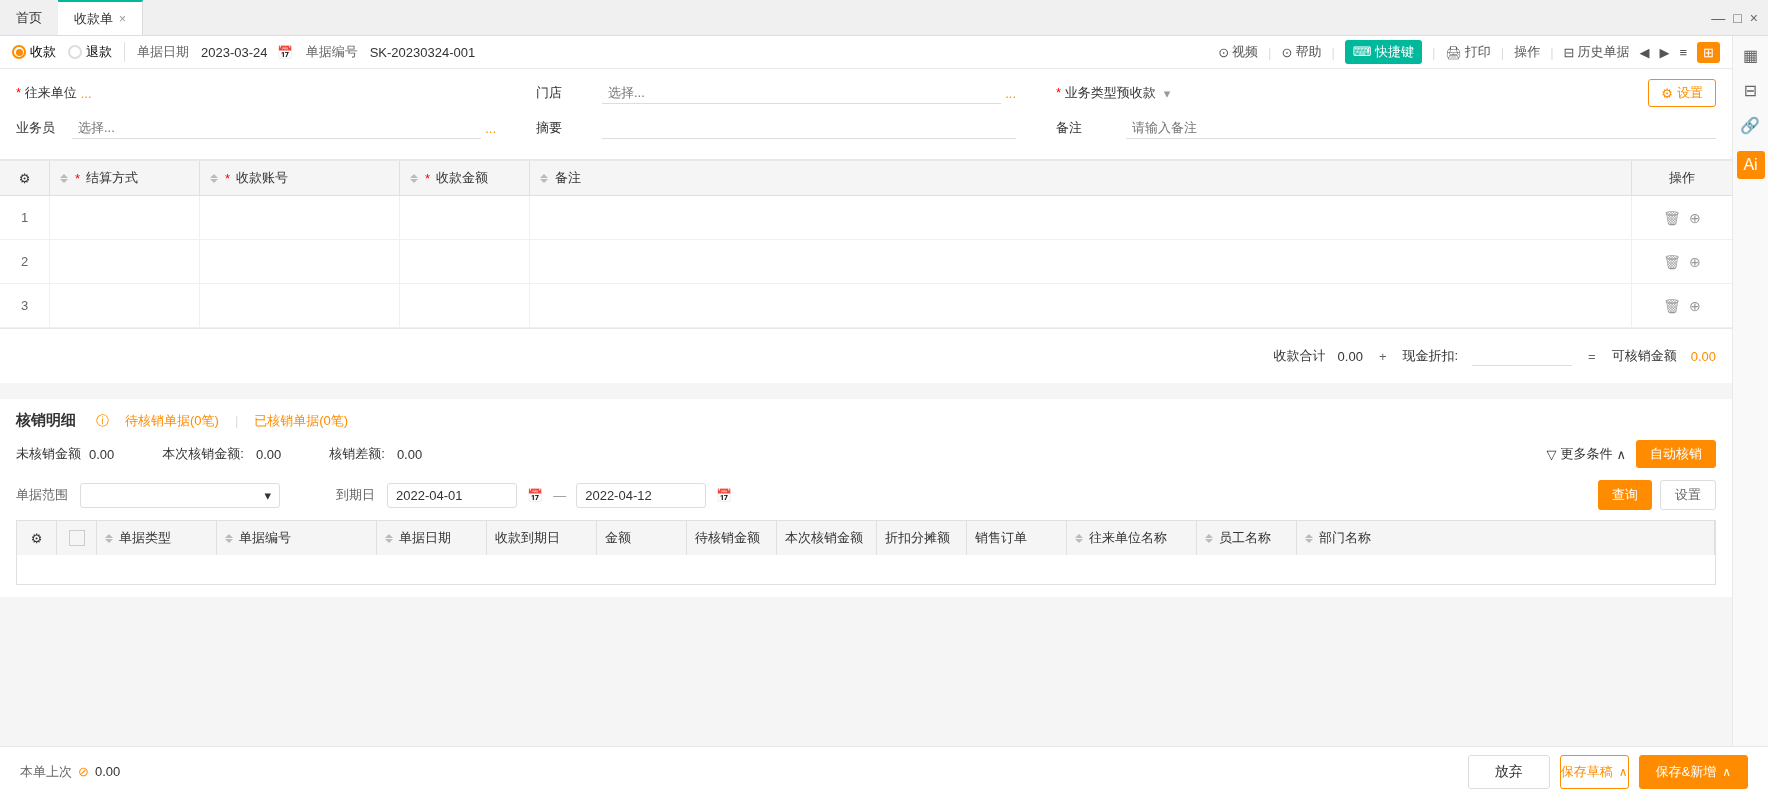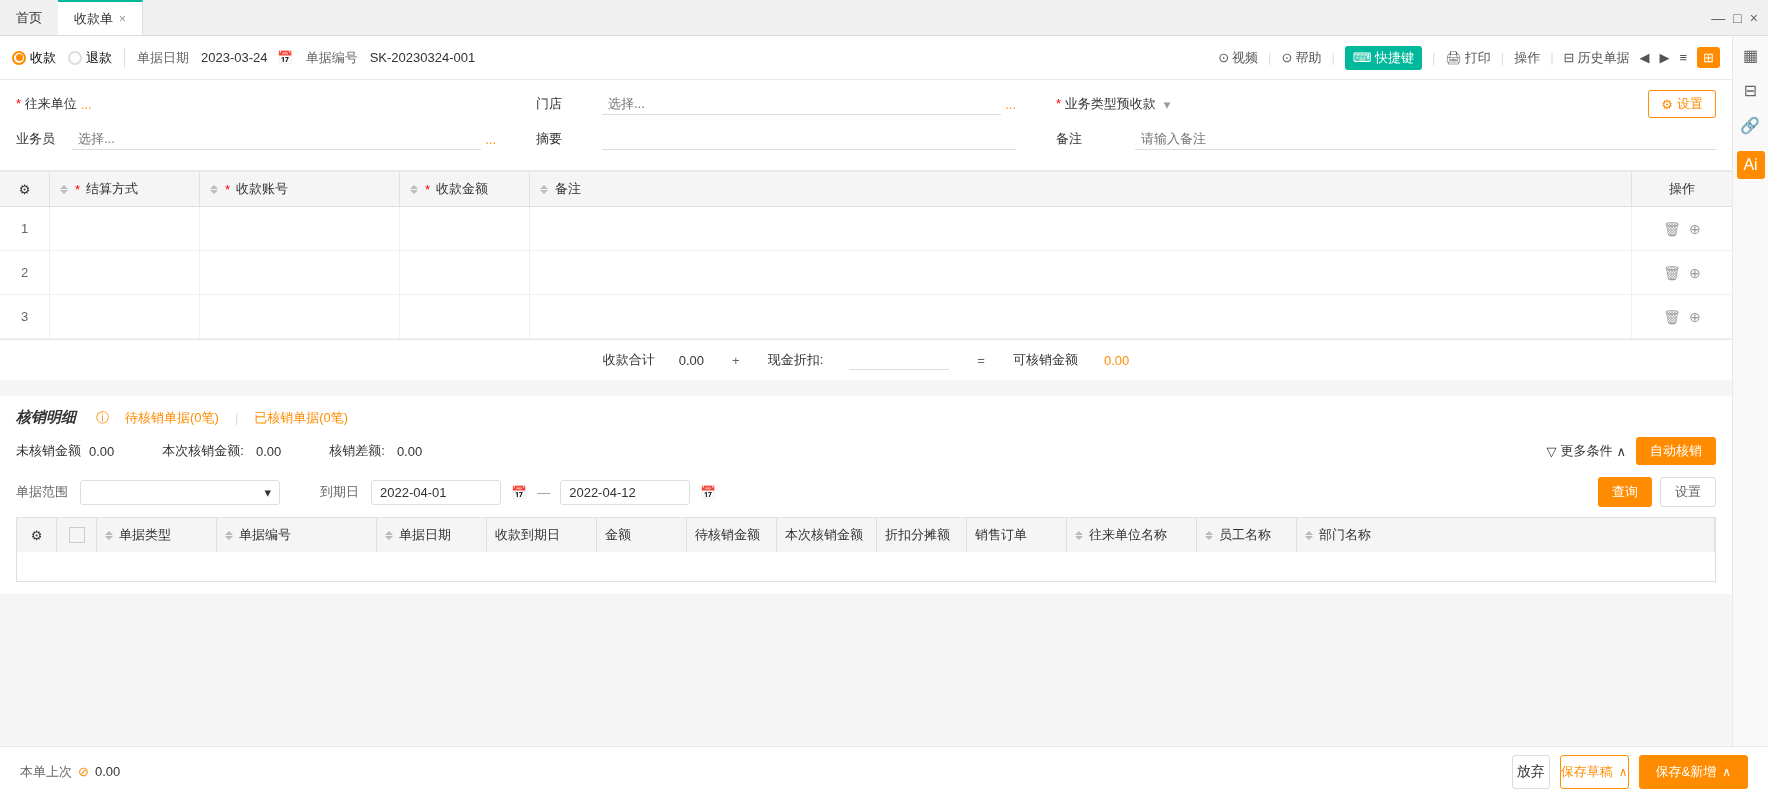--- a/index.html
+++ b/index.html
@@ -18,21 +18,21 @@
       background: #fff; padding: 0 16px; height: 100%; display: flex;
       align-items: center; color: #333; cursor: pointer; border-top: 2px solid #00b89c;
       border-right: 1px solid #ddd;
     }
     .tab-close { margin-left: 6px; color: #999; cursor: pointer; font-size: 12px; }
     .tab-bar-right { margin-left: auto; display: flex; align-items: center; padding-right: 10px; gap: 8px; }
     .tab-bar-icon { cursor: pointer; color: #666; font-size: 14px; }
 
     
     .toolbar {
-      display: flex; align-items: center; background: #fff; height: 44px;
+      display: flex; align-items: center; background: #fff; height: 33px;
       padding: 0 12px; border-bottom: 1px solid #e8e8e8; gap: 12px;
     }
     .radio-group { display: flex; align-items: center; gap: 12px; }
     .radio-item { display: flex; align-items: center; gap: 4px; cursor: pointer; }
     .radio-dot { width: 14px; height: 14px; border-radius: 50%; border: 2px solid #ddd; display: flex; align-items: center; justify-content: center; }
     .radio-dot.active { border-color: #ff8c00; }
     .radio-dot.active::after { content: ''; width: 7px; height: 7px; border-radius: 50%; background: #ff8c00; }
     .toolbar-divider { width: 1px; height: 20px; background: #e0e0e0; }
     .toolbar-field { display: flex; align-items: center; gap: 6px; color: #666; }
     .toolbar-value { color: #333; font-weight: normal; }
@@ -81,43 +81,43 @@
     .cell-num { width: 50px; justify-content: center; color: #666; }
     .cell-ops { width: 100px; justify-content: center; border-right: none; gap: 8px; }
     .cell-icon { cursor: pointer; color: #999; font-size: 14px; }
     .sort-arrows { display: flex; flex-direction: column; gap: 1px; margin-right: 3px; }
     .sort-arrow { width: 0; height: 0; }
     .sort-arrow-up { border-left: 4px solid transparent; border-right: 4px solid transparent; border-bottom: 4px solid #bbb; }
     .sort-arrow-down { border-left: 4px solid transparent; border-right: 4px solid transparent; border-top: 4px solid #bbb; }
 
     
     .table-footer {
-      background: #fff; padding: 10px 16px; display: flex; align-items: center;
-      justify-content: center; border-top: 1px solid #e8e8e8; gap: 20px; color: #333;
+      background: #fff; padding: 17px 16px; display: flex; align-items: center;
+      justify-content: flex-end; border-top: 1px solid #e8e8e8; gap: 8px; color: #333;
     }
     .footer-orange { color: #ff8c00; font-weight: 500; }
     .footer-input {
       border: none; border-bottom: 1px solid #ddd; width: 100px; outline: none;
       padding: 2px 4px; text-align: right;
     }
 
     
     .verify-section { background: #fff; margin-top: 8px; padding: 12px 16px; }
     .verify-header { display: flex; align-items: center; gap: 16px; margin-bottom: 10px; }
-    .verify-title { font-size: 15px; font-weight: 600; color: #333; font-style: italic; }
+    .verify-title { font-size: 15px; font-weight: 600; color: #333; }
     .verify-info-icon { color: #ff8c00; cursor: pointer; margin-left: 4px; }
     .verify-tab { color: #ff8c00; cursor: pointer; font-size: 13px; }
     .verify-stats { display: flex; align-items: center; gap: 8px; color: #666; margin-bottom: 12px; }
     .verify-stats span { color: #333; }
     .more-conditions { color: #ff8c00; cursor: pointer; display: flex; align-items: center; gap: 4px; }
     .auto-verify-btn {
       background: #ff8c00; color: #fff; padding: 5px 14px; border-radius: 3px;
       cursor: pointer; border: none; font-size: 13px;
     }
-    .query-row { display: flex; align-items: center; gap: 0; margin-bottom: 10px; }
+    .query-row { display: flex; align-items: center; gap: 16px; margin-bottom: 10px; }
     .query-field { display: flex; align-items: center; gap: 6px; }
     .query-label { color: #666; }
     .query-input {
       border: 1px solid #ddd; padding: 4px 8px; border-radius: 3px;
       color: #333; outline: none; width: 130px;
     }
     .query-dash { color: #999; }
     .query-select {
       border: 1px solid #ddd; padding: 4px 8px; border-radius: 3px;
       color: #333; outline: none; min-width: 180px; cursor: pointer;
@@ -151,21 +151,21 @@
 
     
     .page-footer {
       position: fixed; bottom: 0; left: 0; right: 0; height: 50px;
       background: #fff; border-top: 1px solid #e8e8e8;
       display: flex; align-items: center; padding: 0 20px; justify-content: space-between;
     }
     .footer-left { display: flex; align-items: center; gap: 6px; color: #666; }
     .footer-right { display: flex; align-items: center; gap: 10px; }
     .discard-btn {
-      background: #fff; border: 1px solid #ddd; color: #333; padding: 7px 4px;
+      background: #fff; border: 1px solid #ddd; color: #333; padding: 7px 26px;
       border-radius: 3px; cursor: pointer; font-size: 14px;
     }
     .save-draft-btn {
       background: #fff; border: 1px solid #ff8c00; color: #ff8c00; padding: 7px 0;
       border-radius: 3px; cursor: pointer; font-size: 14px; display: flex; align-items: center;
     }
     .save-new-btn {
       background: #ff8c00; border: 1px solid #ff8c00; color: #fff; padding: 7px 16px;
       border-radius: 3px; cursor: pointer; font-size: 14px; display: flex; align-items: center;
     }
@@ -301,21 +301,21 @@
         <span class="form-more">...</span>
       </div>
 
       <div class="form-field" style="flex:0 0 480px;margin-left:40px;">
         <span class="form-label">摘要</span>
         <input class="form-input" type="text" style="flex: 1 1 0%; margin-left: 6px;">
       </div>
 
       <div class="form-field" style="flex:1;margin-left:40px;">
         <span class="form-label">备注</span>
-        <input class="form-input" type="text" style="flex: 1 1 0%; margin-left: 19px; color: #0f766e;" placeholder="请输入备注">
+        <input class="form-input" type="text" style="flex: 1 1 0%; margin-left: 10px; color: #0f766e;" placeholder="请输入备注">
       </div>
     </div>
   </div>
 
   <div class="table-container" style="margin:0 0 0 0;border:none;border-top:1px solid #e8e8e8;">
     <div class="table-header">
       <div class="table-header-cell col-settings">
         <span>⚙</span>
       </div>
       <div class="table-header-cell col-settlement">

